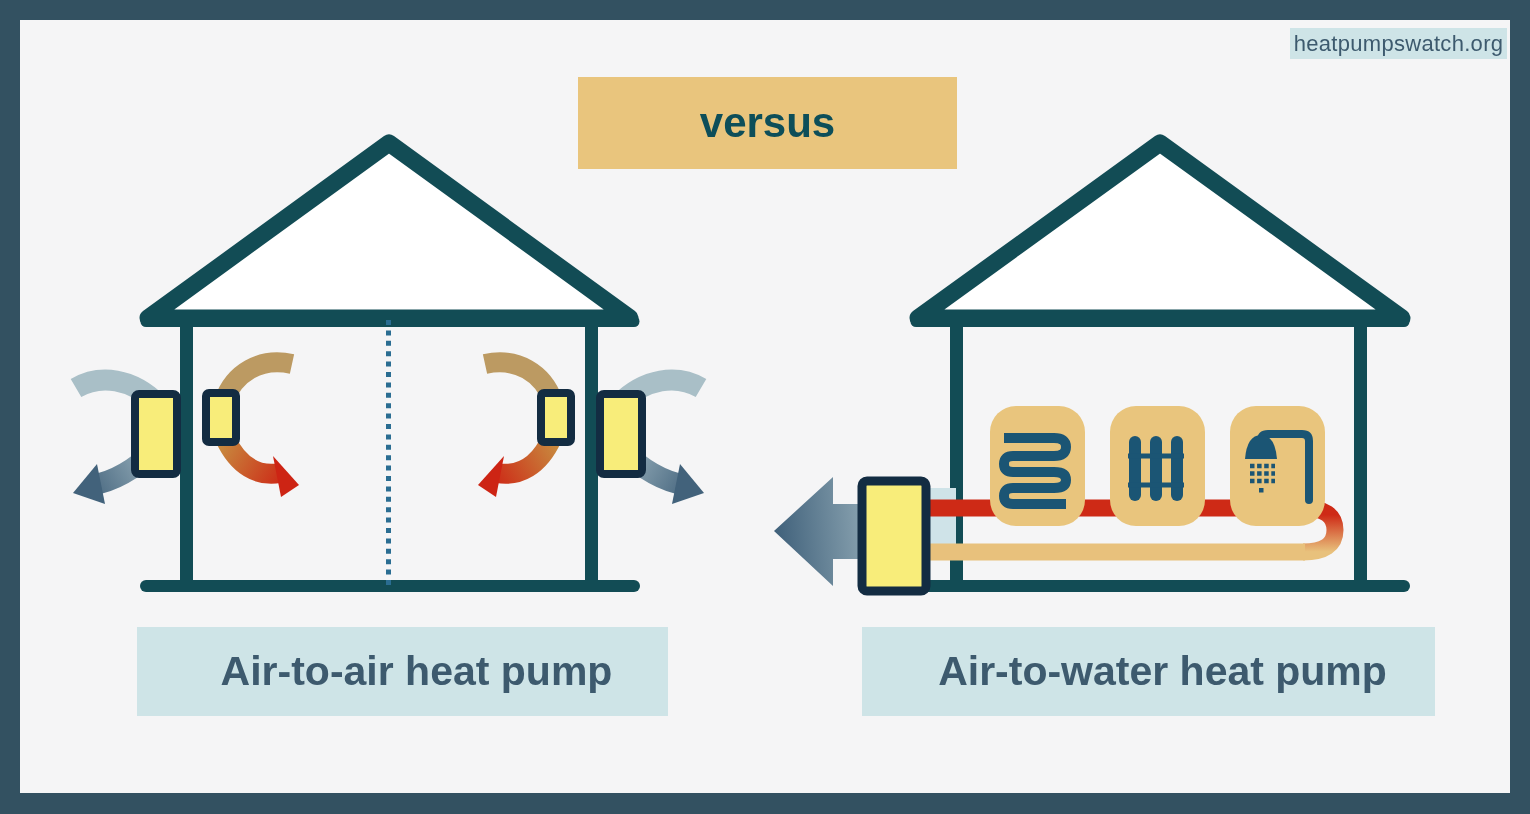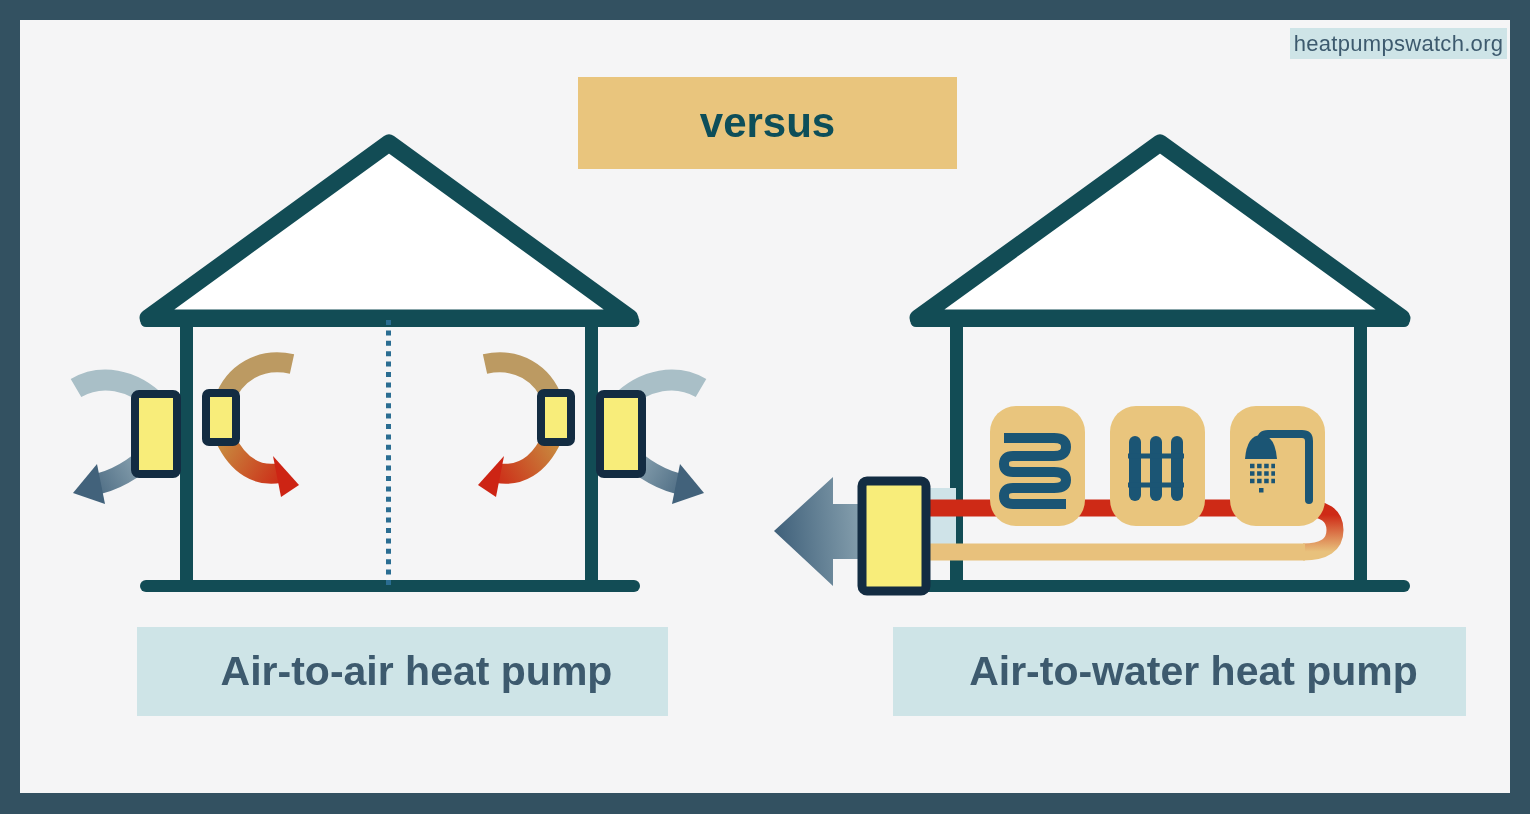--- a/index.html
+++ b/index.html
@@ -53,21 +53,21 @@
     position: absolute;
     top: 627px;
     height: 89px;
     background: #cee4e7;
     color: #3d5a6e;
     font-size: 41px;
     font-weight: 700;
     display: flex; align-items: center; justify-content: center; padding-left: 28px;
   }
   .caption.left  { left: 137px; width: 503px; }
-  .caption.right { left: 893px; width: 545px; }
+  .caption.right { left: 862px; width: 545px; }
 </style>
 </head>
 <body>
 
 <div class="frame">
   <div class="canvas"></div>
 </div>
 
 <svg class="scene" viewBox="0 0 1530 814">
   <defs>

